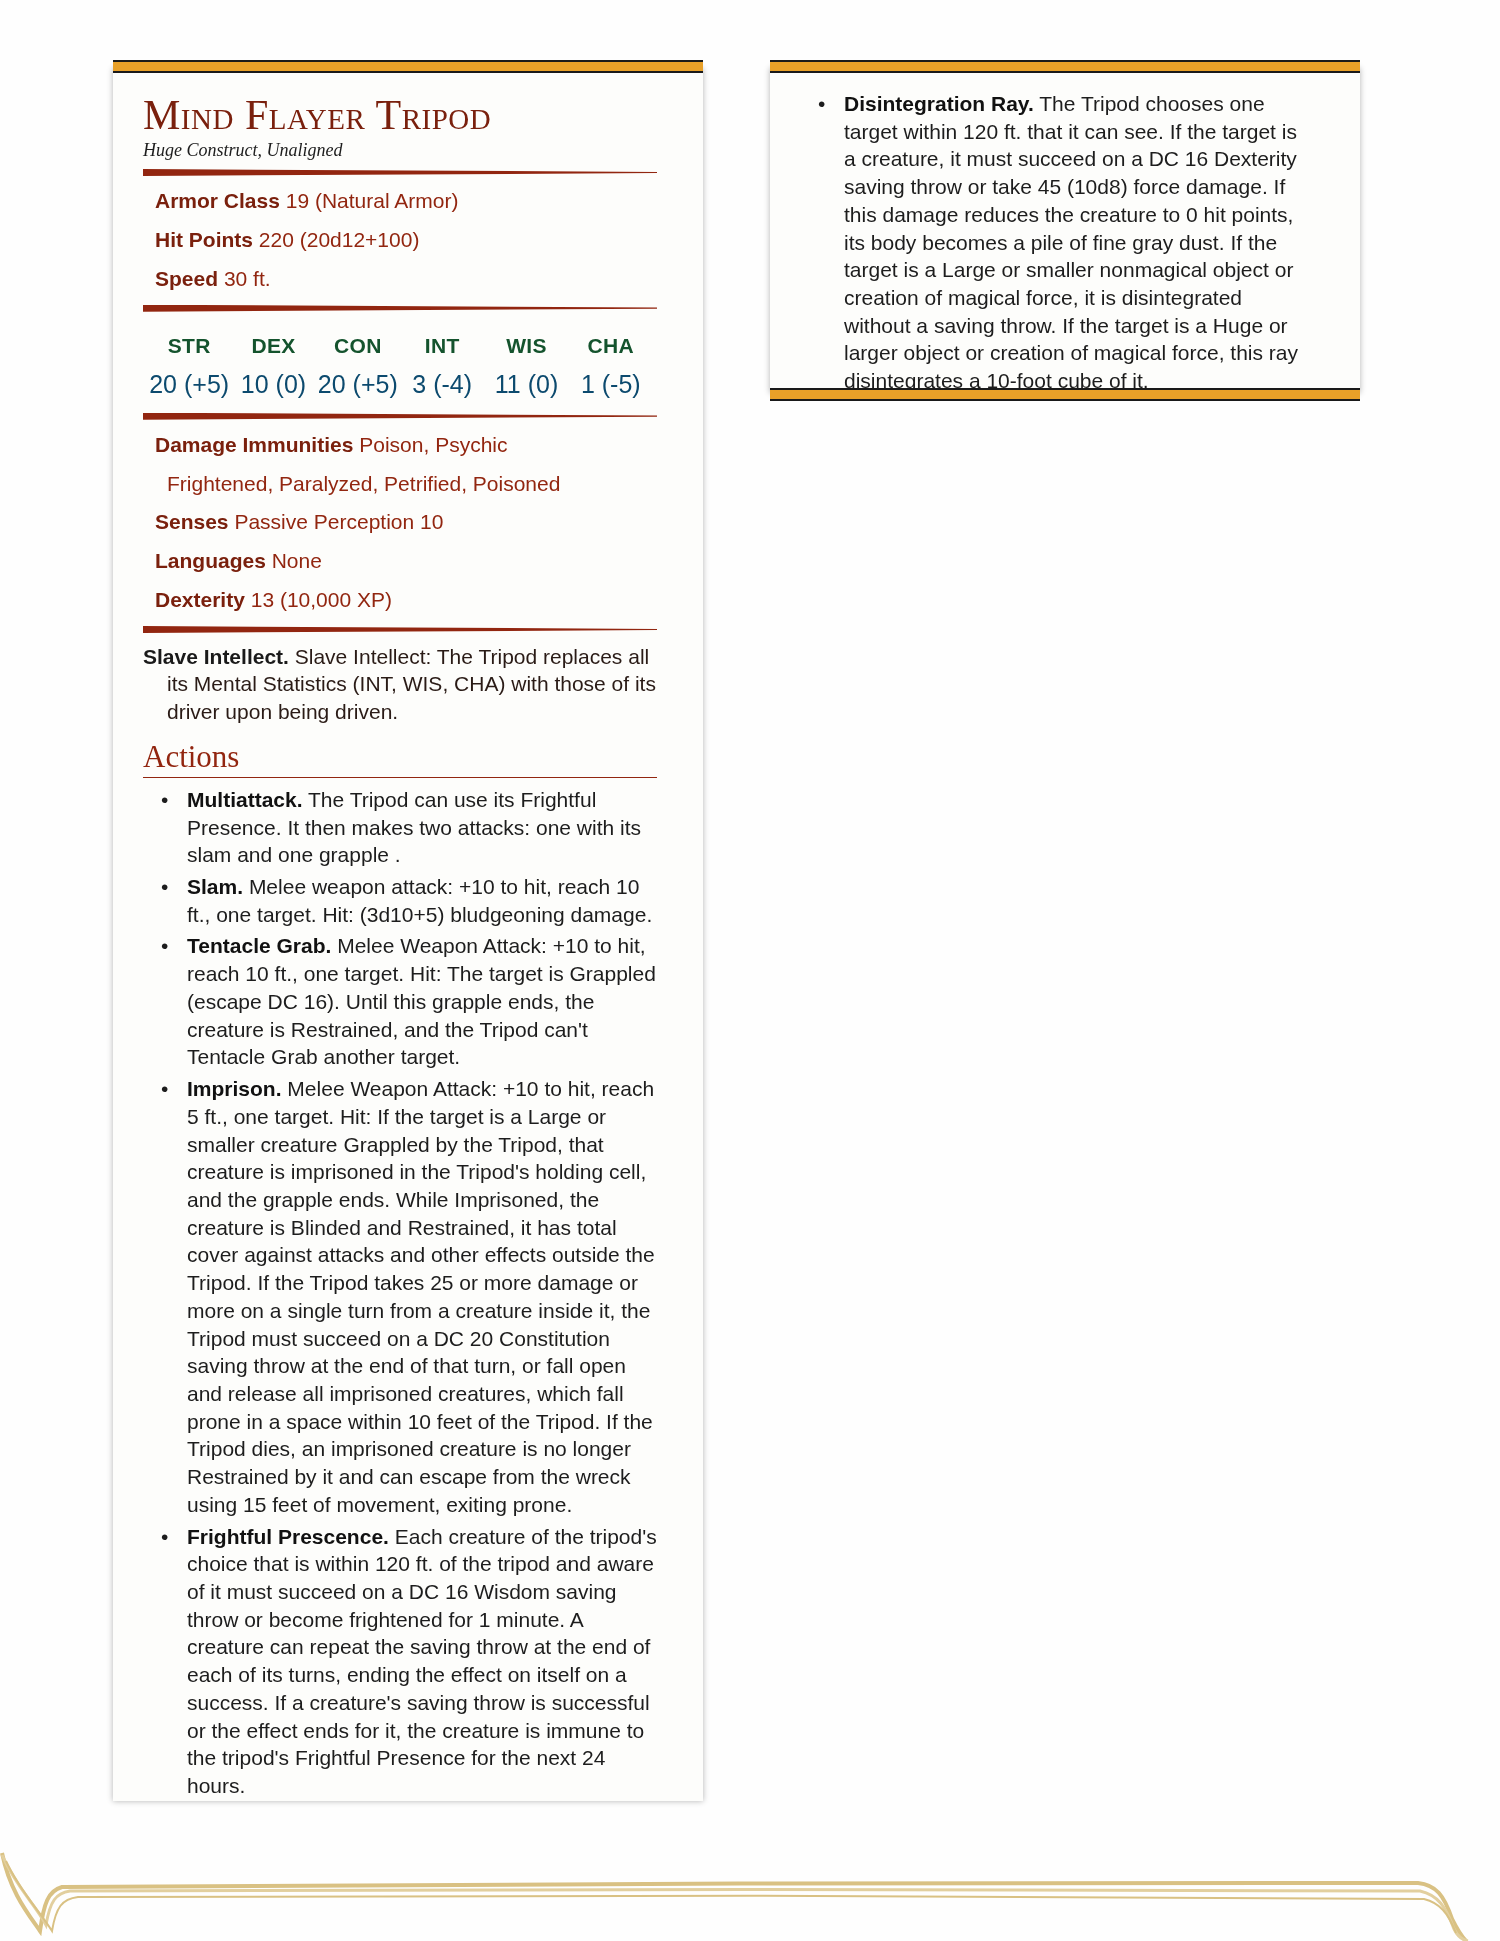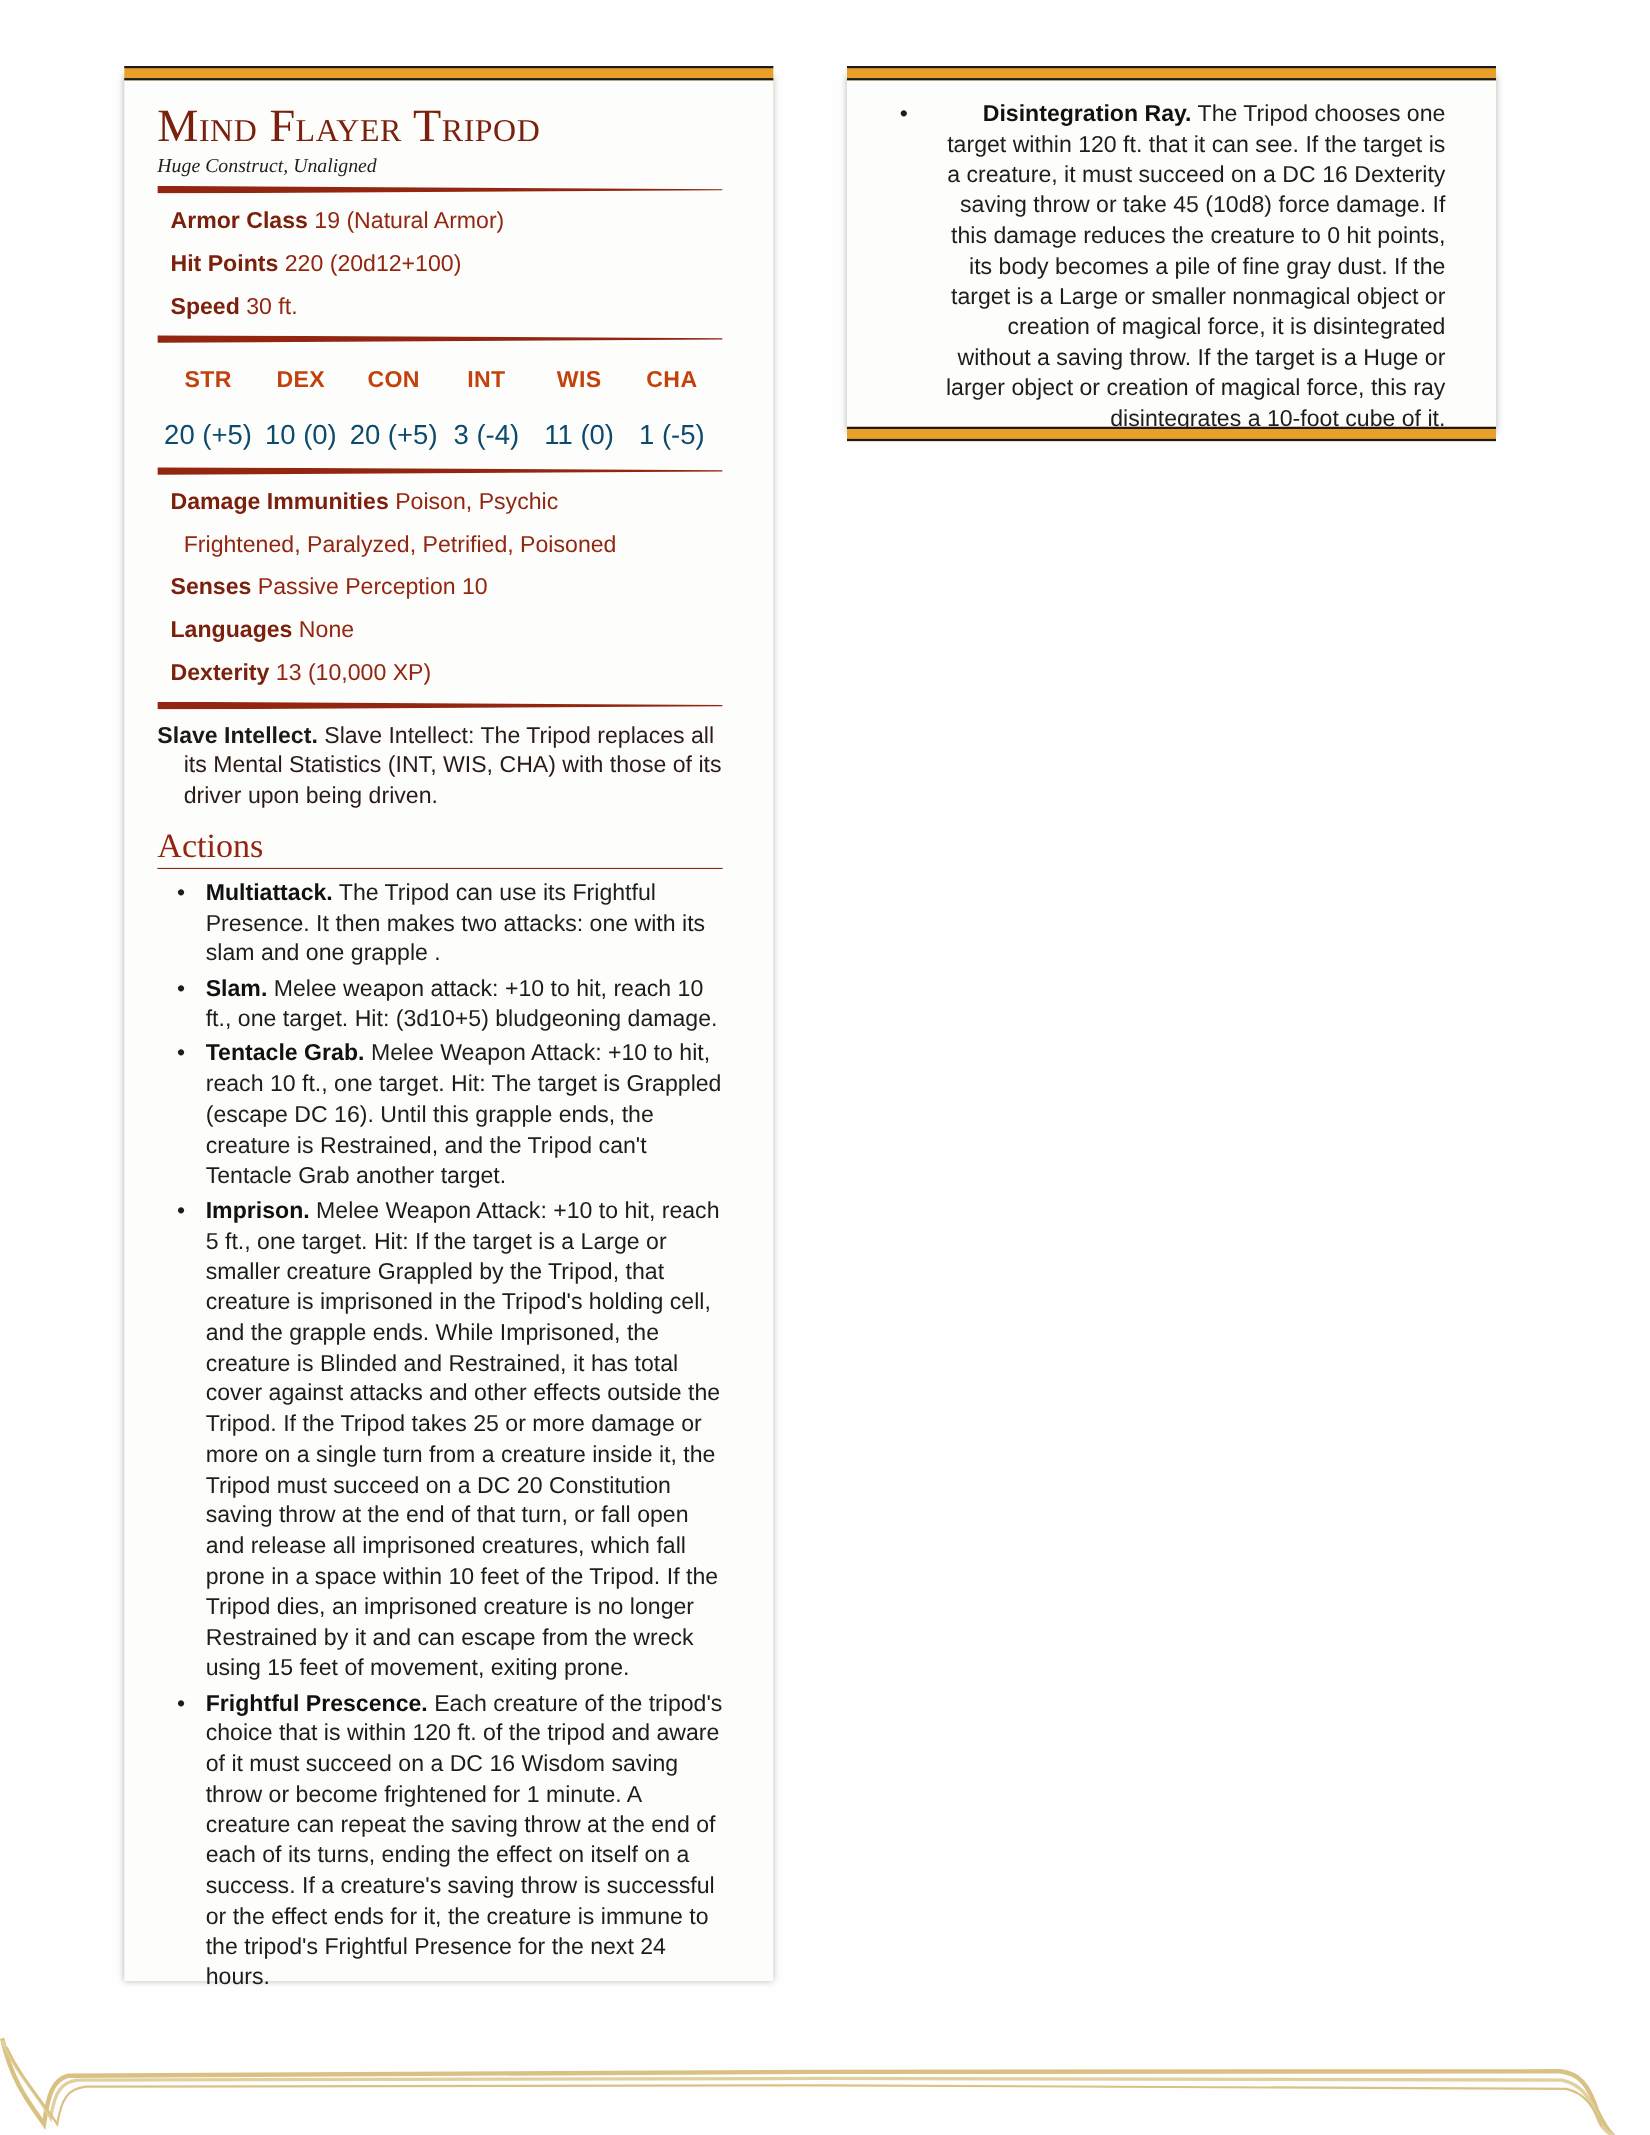--- a/index.html
+++ b/index.html
@@ -121,23 +121,23 @@
     justify-content: space-between;
     text-align: center;
     color: #922610;
     padding: 12px 4px 6px 4px;
   }
   .ability { flex: 1 1 0; }
   .ability .abbr {
     font-weight: bold;
     font-size: 21px;
     letter-spacing: 0.3px;
-    color: #c2410c;
+    color: #14532d;
     display: block;
-    margin-bottom: 24px;
+    margin-bottom: 12px;
   }
   .ability .score {
     font-size: 25px;
     display: block;
     color: #0c4a6e;
   }
 
   
   .trait {
     font-size: 21px;
@@ -316,21 +316,21 @@
             <span>Each creature of the tripod's choice that is within 120 ft. of the tripod and aware of it must succeed on a DC 16 Wisdom saving throw or become frightened for 1 minute. A creature can repeat the saving throw at the end of each of its turns, ending the effect on itself on a success. If a creature's saving throw is successful or the effect ends for it, the creature is immune to the tripod's Frightful Presence for the next 24 hours.</span>
           </li>
         </ul>
 
       </div>
     </div>
 
     <div class="statblock col-right">
       <div class="bar bar-top"></div>
 
-      <div class="sb-inner" style="padding-top:14px;text-align:right;">
+      <div class="sb-inner" style="padding-top:14px;">
         <ul class="actions">
           <li>
             <span class="aname">Disintegration Ray.</span>
             <span>The Tripod chooses one target within 120 ft. that it can see. If the target is a creature, it must succeed on a DC 16 Dexterity saving throw or take 45 (10d8) force damage. If this damage reduces the creature to 0 hit points, its body becomes a pile of fine gray dust. If the target is a Large or smaller nonmagical object or creation of magical force, it is disintegrated without a saving throw. If the target is a Huge or larger object or creation of magical force, this ray disintegrates a 10-foot cube of it.</span>
           </li>
         </ul>
       </div>
 
       <div class="bar bar-bottom"></div>
     </div>

